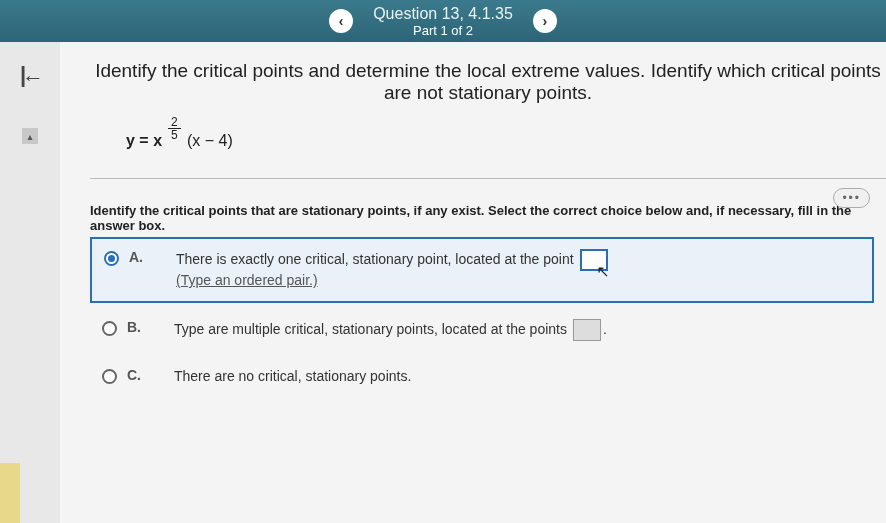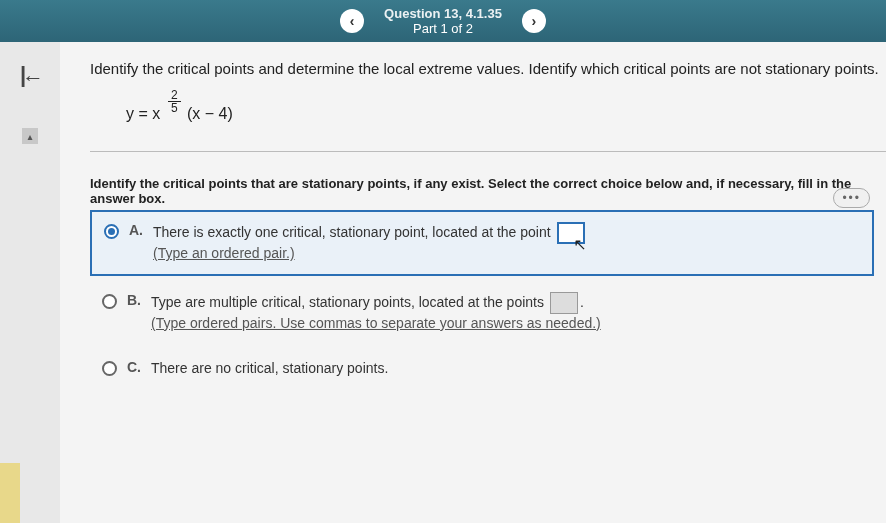--- a/index.html
+++ b/index.html
@@ -29,21 +29,21 @@
       border-radius: 50%;
       display: flex;
       align-items: center;
       justify-content: center;
       font-weight: bold;
       font-size: 14px;
       cursor: pointer;
       margin: 0 20px;
     }
     .part-info { text-align: center; }
-    .part-info .qref { font-weight: bold; font-size: 13px; opacity: 0.9; }
+    .part-info .qref { font-weight: normal; font-size: 16px; opacity: 0.9; }
     .part-info .part { font-size: 13px; }
     .main-container {
       display: flex;
       height: calc(100% - 42px);
       background: #e8e8e8;
     }
     .left-rail {
       width: 60px;
       background: #e8e8e8;
       display: flex;
@@ -71,34 +71,36 @@
       cursor: pointer;
     }
     .content {
       flex: 1;
       background: #f4f4f4;
       padding: 18px 0 18px 30px;
       color: #222;
       overflow: hidden;
     }
     .prompt-main {
-      font-size: 15px;
+      font-size: 19px;
       color: #222;
       margin-bottom: 14px;
+      text-align: center;
     }
     .equation {
       font-size: 16px;
       margin: 8px 0 20px 36px;
       position: relative;
       height: 40px;
     }
     .eq-base {
       position: absolute;
       top: 14px;
       left: 0;
+      font-weight: bold;
     }
     .fraction {
       display: inline-block;
       position: absolute;
       left: 42px;
       top: -2px;
       font-size: 12px;
       text-align: center;
       line-height: 1;
     }
@@ -151,21 +153,21 @@
       border-radius: 50%;
       top: 2px; left: 2px;
     }
     .radio.checked { border-color: #2a6fb5; }
     .opt-letter {
       font-weight: bold;
       width: 24px;
       flex-shrink: 0;
       color: #555;
     }
-    .opt-body { flex: 1; line-height: 1.4; }
+    .opt-body { flex: 1; line-height: 1.4; margin-left: 23px; }
     .inline-input {
       display: inline-block;
       width: 28px;
       height: 22px;
       border: 2px solid #2a6fb5;
       background: #fff;
       vertical-align: middle;
       margin: 0 2px;
       position: relative;
       text-align: center;
@@ -260,21 +262,20 @@
         </div>
       </div>
 
       <div class="option">
         <div class="radio"></div>
         <div class="opt-letter">B.</div>
         <div class="opt-body">
           <span>Type are multiple critical, stationary points, located at the points</span>
           <span class="inline-input-b"></span><span>.</span>
           <br>
-          <span class="hint">(Type ordered pairs. Use commas to separate your answers as needed.)</span>
         </div>
       </div>
 
       <div class="option">
         <div class="radio"></div>
         <div class="opt-letter">C.</div>
         <div class="opt-body">
           <span>There are no critical, stationary points.</span>
         </div>
       </div>

